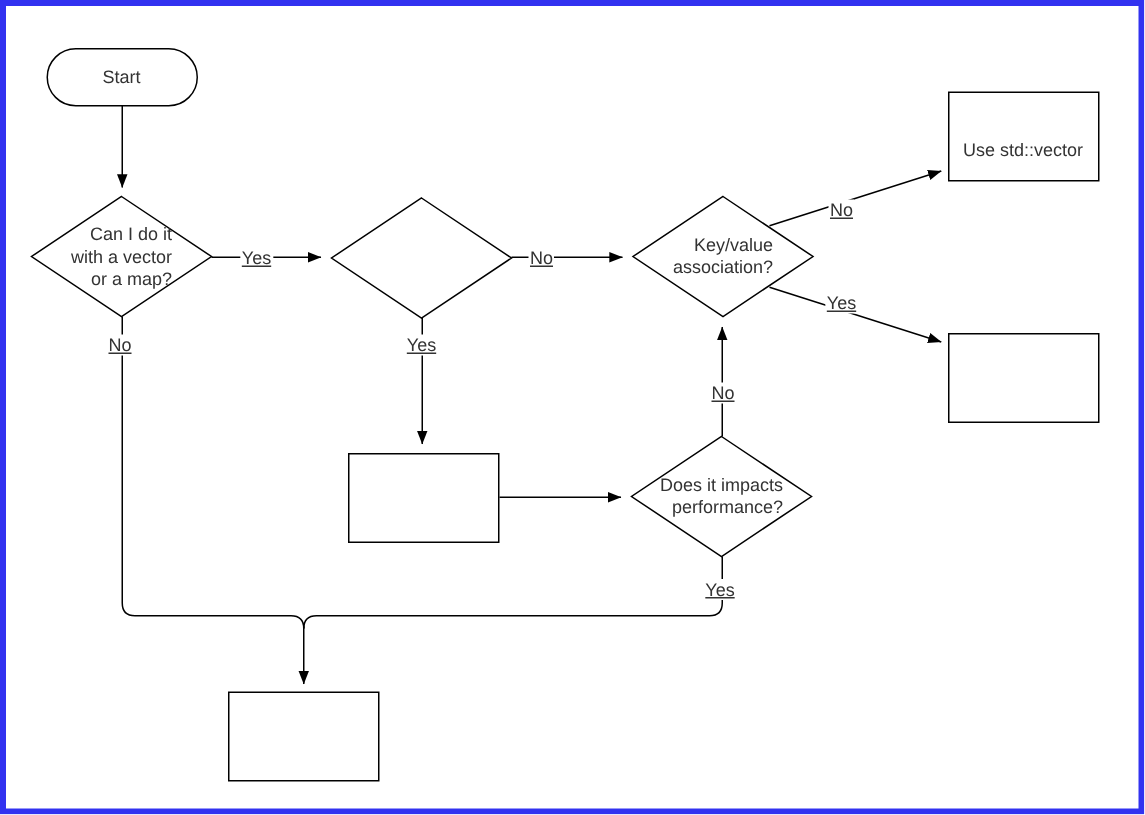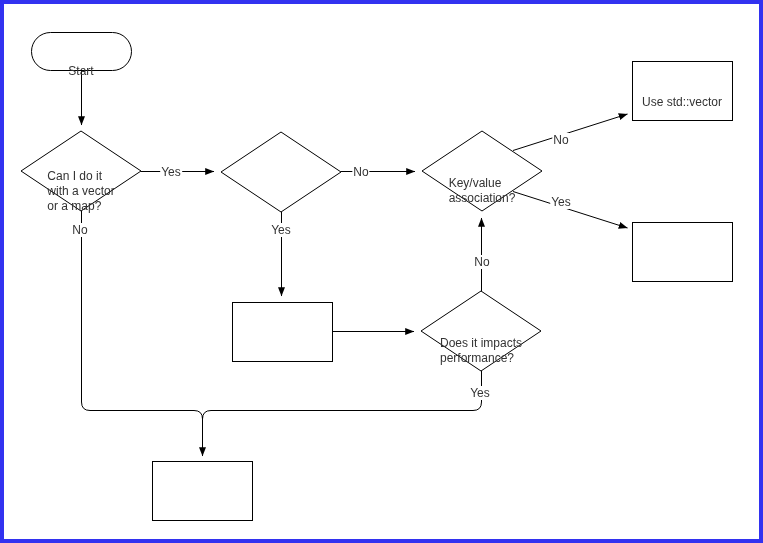--- a/index.html
+++ b/index.html
@@ -28,36 +28,36 @@
   .edges path {
     stroke: #000000;
     stroke-width: 1;
     fill: none;
   }
   .node-label {
     position: absolute;
     display: flex;
     align-items: center;
     justify-content: center;
-    text-align: left;
+    text-align: right;
     white-space: pre-line;
     font-size: 12px;
     line-height: 15px;
     color: #333333;
     pointer-events: none;
-    margin-top: 20px;
   }
   .edge-label {
     position: absolute;
     transform: translate(-50%, -50%);
     background: #ffffff;
     padding: 0 1px;
     font-size: 12px;
     line-height: 14px;
     color: #333333;
+    text-decoration: underline;
   }
   .page-border {
     position: absolute;
     inset: 0;
     border: 4px solid #3232f0;
     pointer-events: none;
   }
 </style>
 </head>
 <body>
@@ -99,21 +99,21 @@
   </svg>
 
   <div class="node-label" style="left:31px; top:32px; width:100px; height:38px;">Start</div>
   <div class="node-label" style="left:21px; top:131px; width:120px; height:80px;">Can I do it
 with a vector
 or a map?</div>
   <div class="node-label" style="left:421px; top:291px; width:120px; height:80px;">Does it impacts
 performance?</div>
   <div class="node-label" style="left:422px; top:131px; width:120px; height:80px;">Key/value
 association?</div>
-  <div class="node-label" style="left:632px; top:53px; width:100px; height:59px;">Use std::vector</div>
+  <div class="node-label" style="left:632px; top:71px; width:100px; height:59px;">Use std::vector</div>
 
   <div class="edge-label" style="left:171px; top:172px;">Yes</div>
   <div class="edge-label" style="left:80px; top:230px;">No</div>
   <div class="edge-label" style="left:361px; top:172px;">No</div>
   <div class="edge-label" style="left:281px; top:230px;">Yes</div>
   <div class="edge-label" style="left:561px; top:140px;">No</div>
   <div class="edge-label" style="left:561px; top:202px;">Yes</div>
   <div class="edge-label" style="left:482px; top:262px;">No</div>
   <div class="edge-label" style="left:480px; top:393px;">Yes</div>
 

